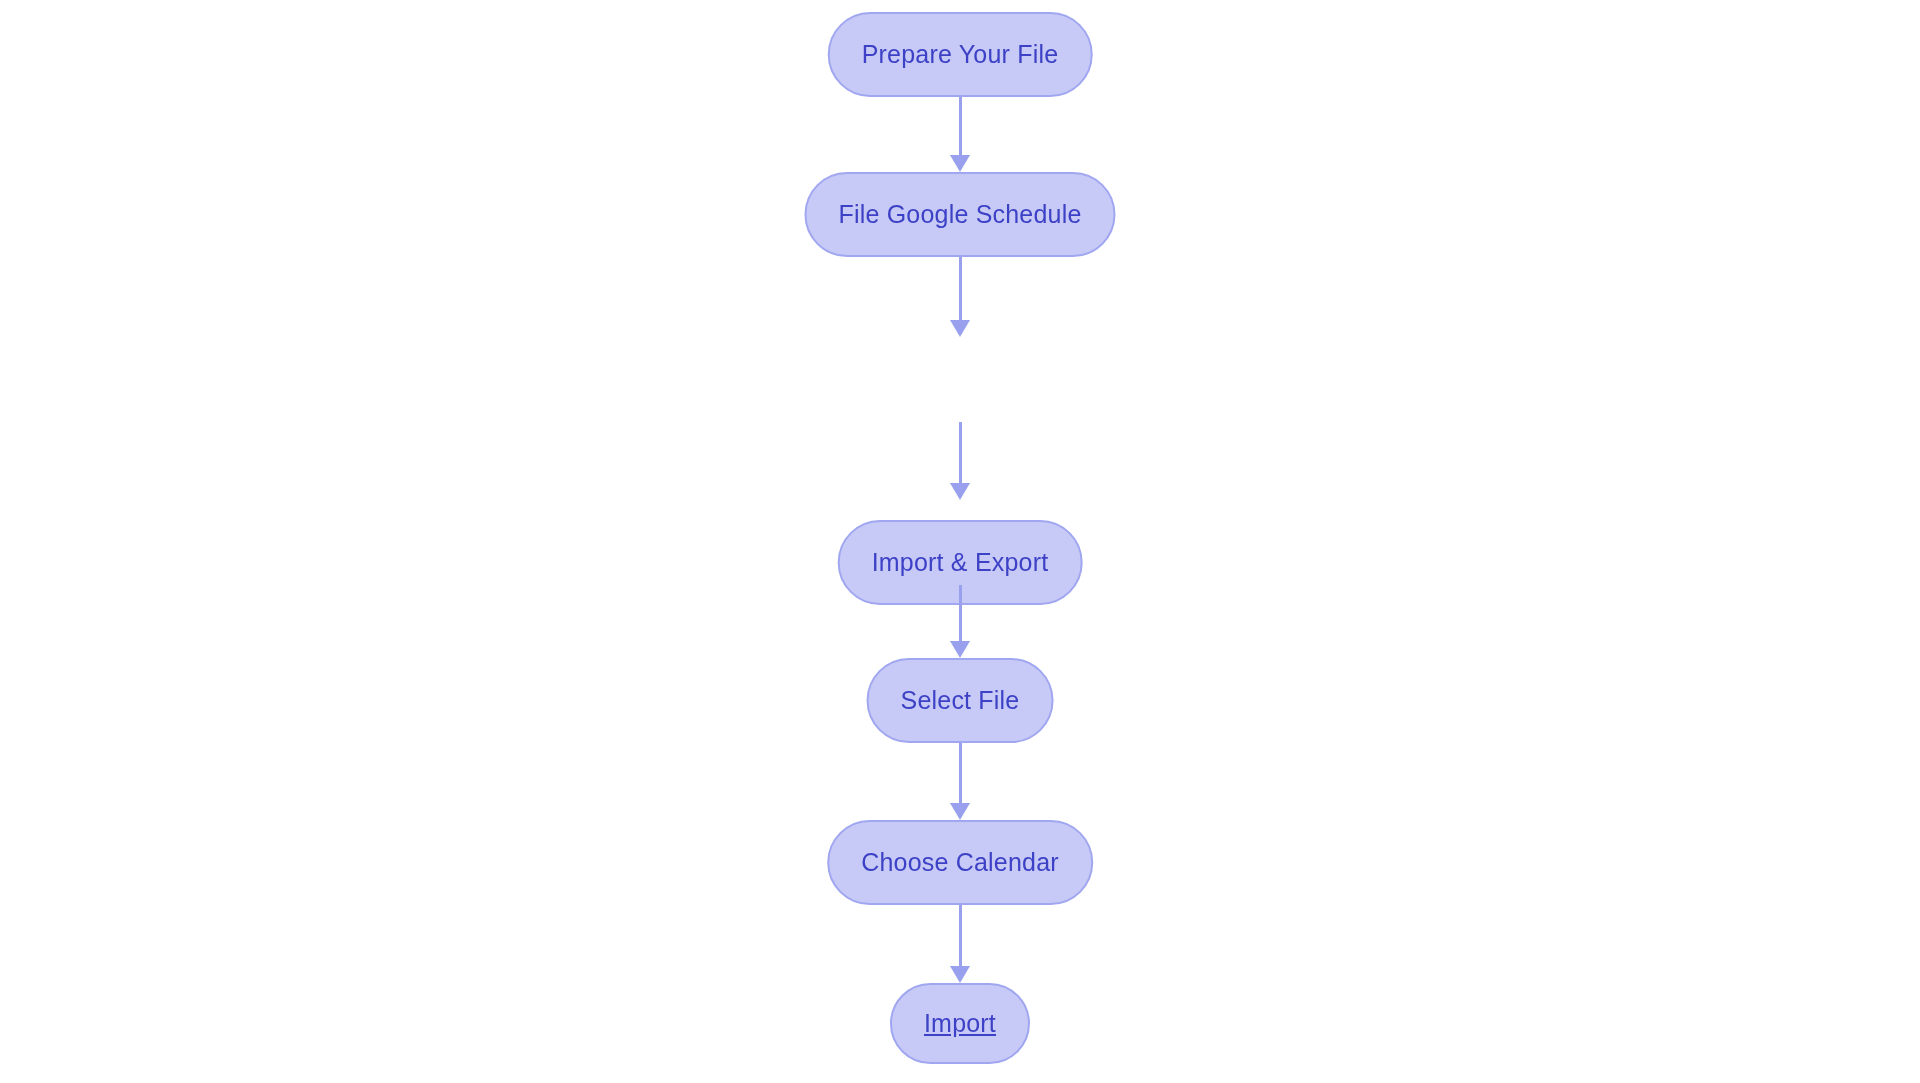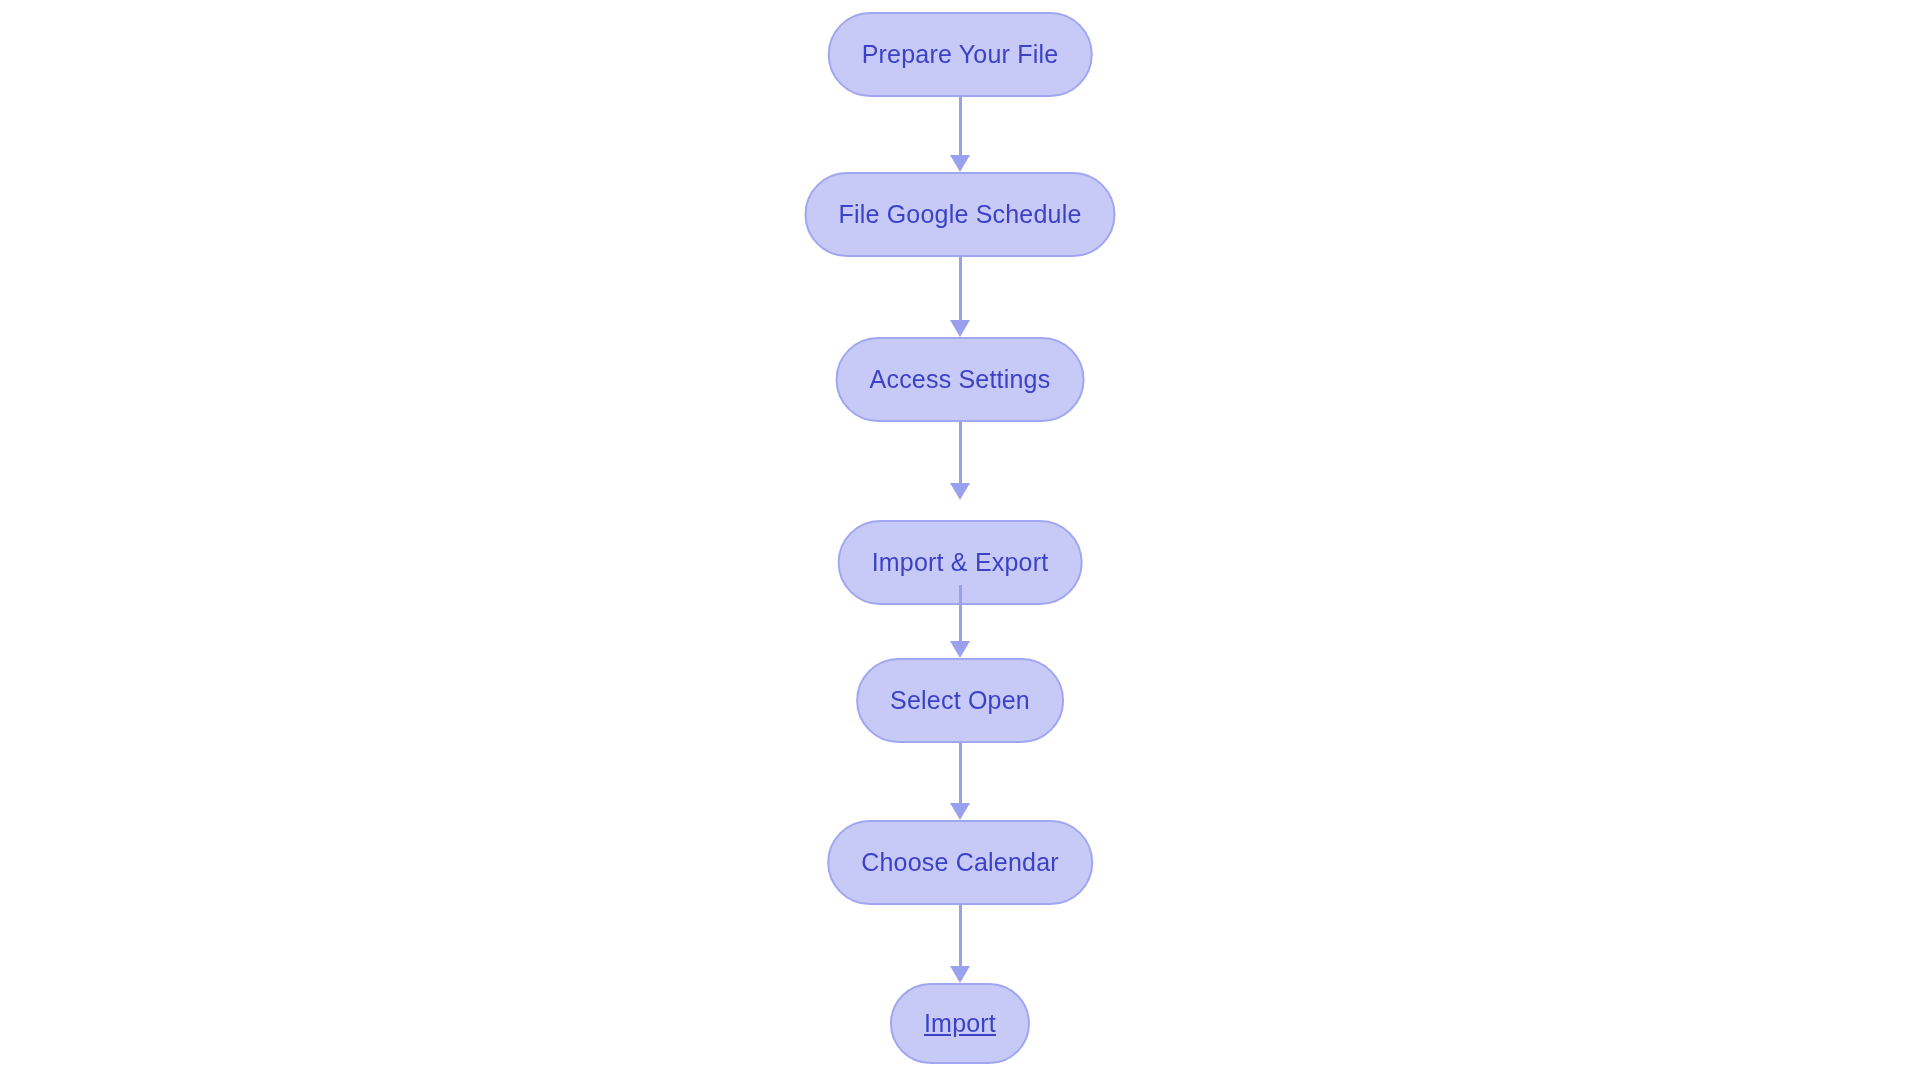--- a/index.html
+++ b/index.html
@@ -90,35 +90,34 @@
     <div class="head"></div>
   </div>
 
   <div class="node n2">File Google Schedule</div>
 
   <div class="arrow a2">
     <div class="shaft"></div>
     <div class="head"></div>
   </div>
 
-  <div class="node n3">Access Settings</div>
 
   <div class="arrow a3">
     <div class="shaft"></div>
     <div class="head"></div>
   </div>
 
   <div class="node n4">Import &amp; Export</div>
 
   <div class="arrow a4">
     <div class="shaft"></div>
     <div class="head"></div>
   </div>
 
-  <div class="node n5">Select Open</div>
+  <div class="node n5">Select File</div>
 
   <div class="arrow a5">
     <div class="shaft"></div>
     <div class="head"></div>
   </div>
 
   <div class="node n6">Choose Calendar</div>
 
   <div class="arrow a6">
     <div class="shaft"></div>

